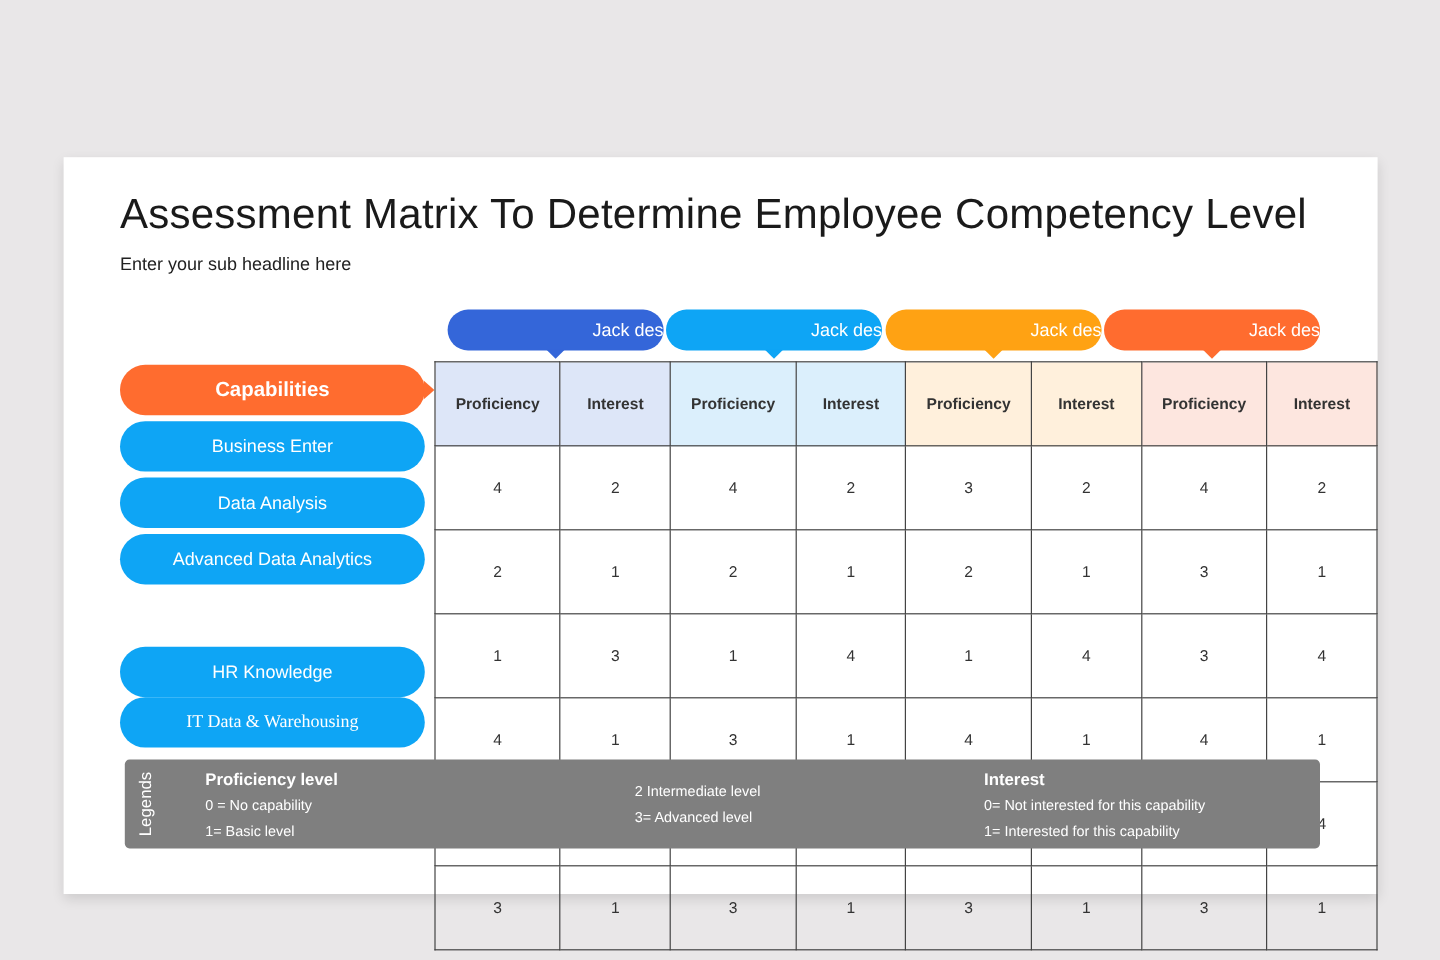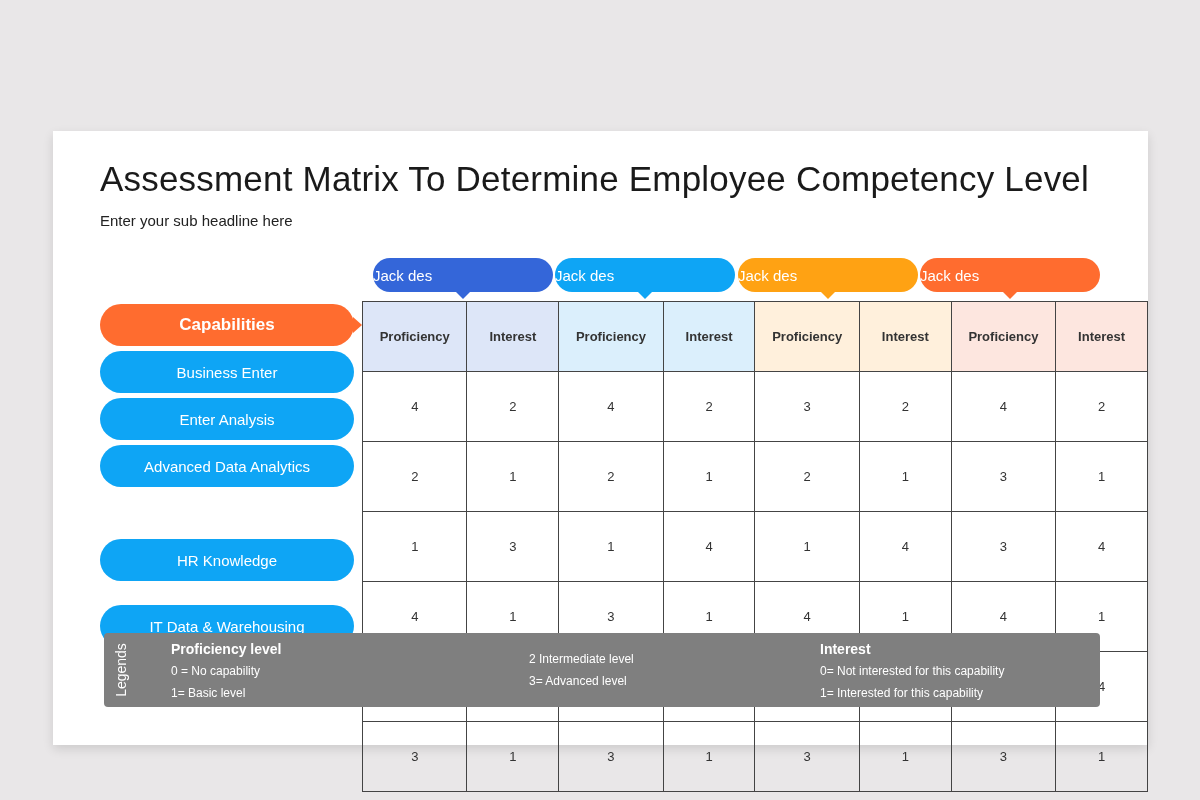--- a/index.html
+++ b/index.html
@@ -21,21 +21,21 @@
     white-space: nowrap;
   }
   .subtitle {
     position: absolute; left: 47px; top: 81px;
     font-size: 15px; color: #222;
   }
   
   .person {
     position: absolute; top: 127px; width: 180px; height: 34px;
     border-radius: 17px; color: #fff; font-size: 15px;
-    display: flex; align-items: center; justify-content: flex-start;
+    display: flex; align-items: center; justify-content: flex-end;
   }
   .person .pointer {
     position: absolute; bottom: -7px; left: 50%; margin-left: -8px;
     width: 0; height: 0;
     border-left: 8px solid transparent; border-right: 8px solid transparent;
     border-top: 8px solid currentColor;
   }
   
   .cap {
     position: absolute; left: 47px; width: 254px; height: 42px;
@@ -106,29 +106,29 @@
   </div>
 
   <div class="cap header" style="top:173px; background:#ff6c2f;">
     <span>Capabilities</span>
     <span class="pointer"></span>
   </div>
   <div class="cap" style="top:220px; background:#0ea5f5;">
       <span>Business Enter</span>
     </div>
   <div class="cap" style="top:267px; background:#0ea5f5;">
-      <span>Enter Analysis</span>
+      <span>Data Analysis</span>
     </div>
   <div class="cap" style="top:314px; background:#0ea5f5;">
       <span>Advanced Data Analytics</span>
     </div>
   <div class="cap" style="top:408px; background:#0ea5f5;">
       <span>HR Knowledge</span>
     </div>
-  <div class="cap" style="top:474px; background:#0ea5f5;">
+  <div class="cap" style="top:450px; background:#0ea5f5;font-family:Liberation Serif, serif;">
       <span>IT Data &amp; Warehousing</span>
     </div>
 
   <table class="matrix">
     <thead>
       <tr>
         <th style="background:#dde6f8">Proficiency</th>
         <th style="background:#dde6f8">Interest</th>
         <th style="background:#dbeffc">Proficiency</th>
         <th style="background:#dbeffc">Interest</th>

